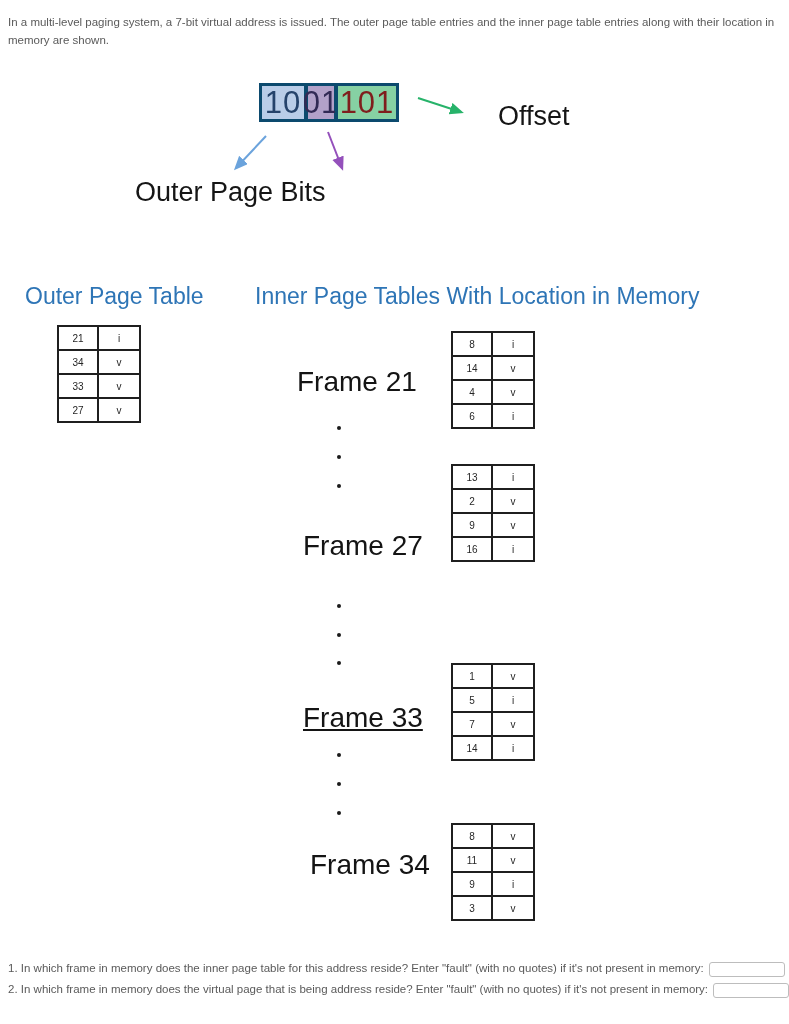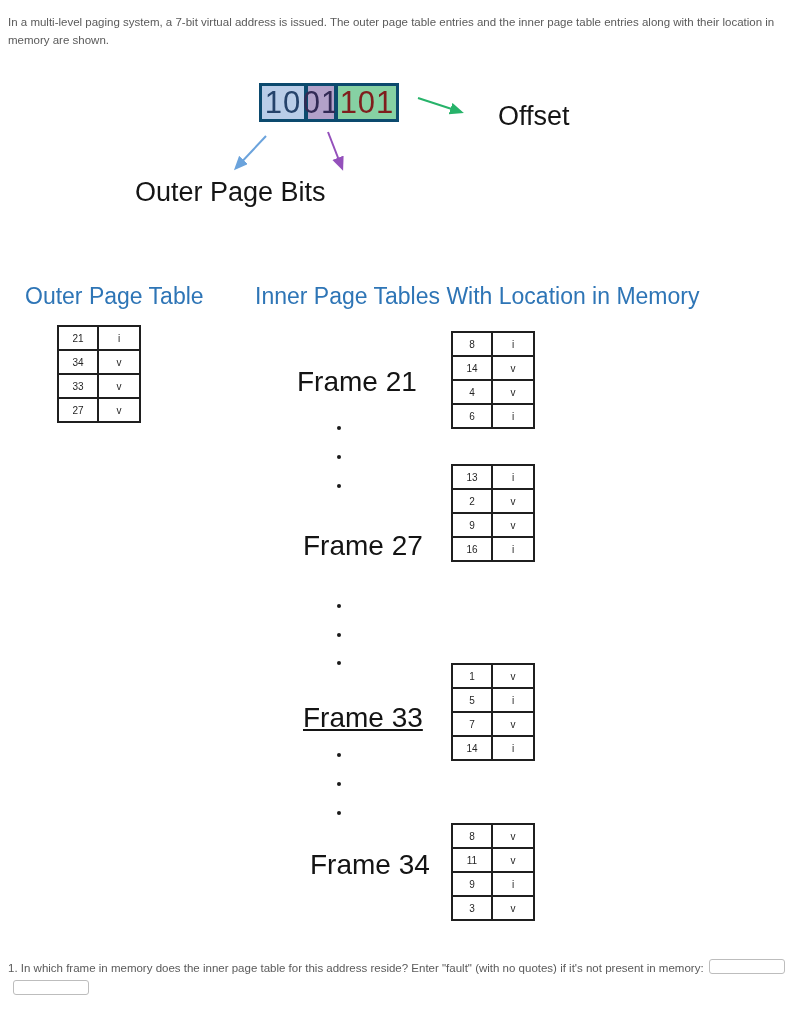--- a/index.html
+++ b/index.html
@@ -37,21 +37,21 @@
     border:2px solid #1f1f1f; text-align:center; vertical-align:middle;
     font-size:10px; color:#262626; padding:0;
   }
   table.ptable td.c1 { width:40px; height:24px; }
   table.ptable td.c2 { width:42px; }
 
   .frame-label { font-size:28px; color:#141414; white-space:nowrap; }
 
   .dot { width:4px; height:4px; border-radius:50%; background:#1a1a1a; }
 
-  .q-row { display:flex; align-items:flex-start; white-space:nowrap; }
+  .q-row { display:flex; align-items:flex-end; white-space:nowrap; }
   .q-row input {
     margin-left:5px; width:76px; height:15px;
     border:1px solid #bdbdbd; border-radius:3px; background:#fff;
     font-size:11px; font-family:"Liberation Sans", sans-serif; color:#333;
     outline:none; padding:0 3px;
   }
 </style>
 </head>
 <body>
 
@@ -217,16 +217,17 @@
       <td class="c2">v</td>
         </tr>
   </tbody>
     </table>
 
   <div class="abs q-row small-text" style="left:8px; top:959px;">
     <span>1. In which frame in memory does the inner page table for this address reside? Enter "fault" (with no quotes) if it's not present in memory:</span>
     <input type="text" value="" style="">
   </div>
   <div class="abs q-row small-text" style="left:8px; top:980px;">
+    <span>2. In which frame in memory does the virtual page that is being address reside?  Enter "fault" (with no quotes) if it's not present in memory:</span>
     <input type="text" value="" style="">
   </div>
 
 </div>
 
 </body></html>

